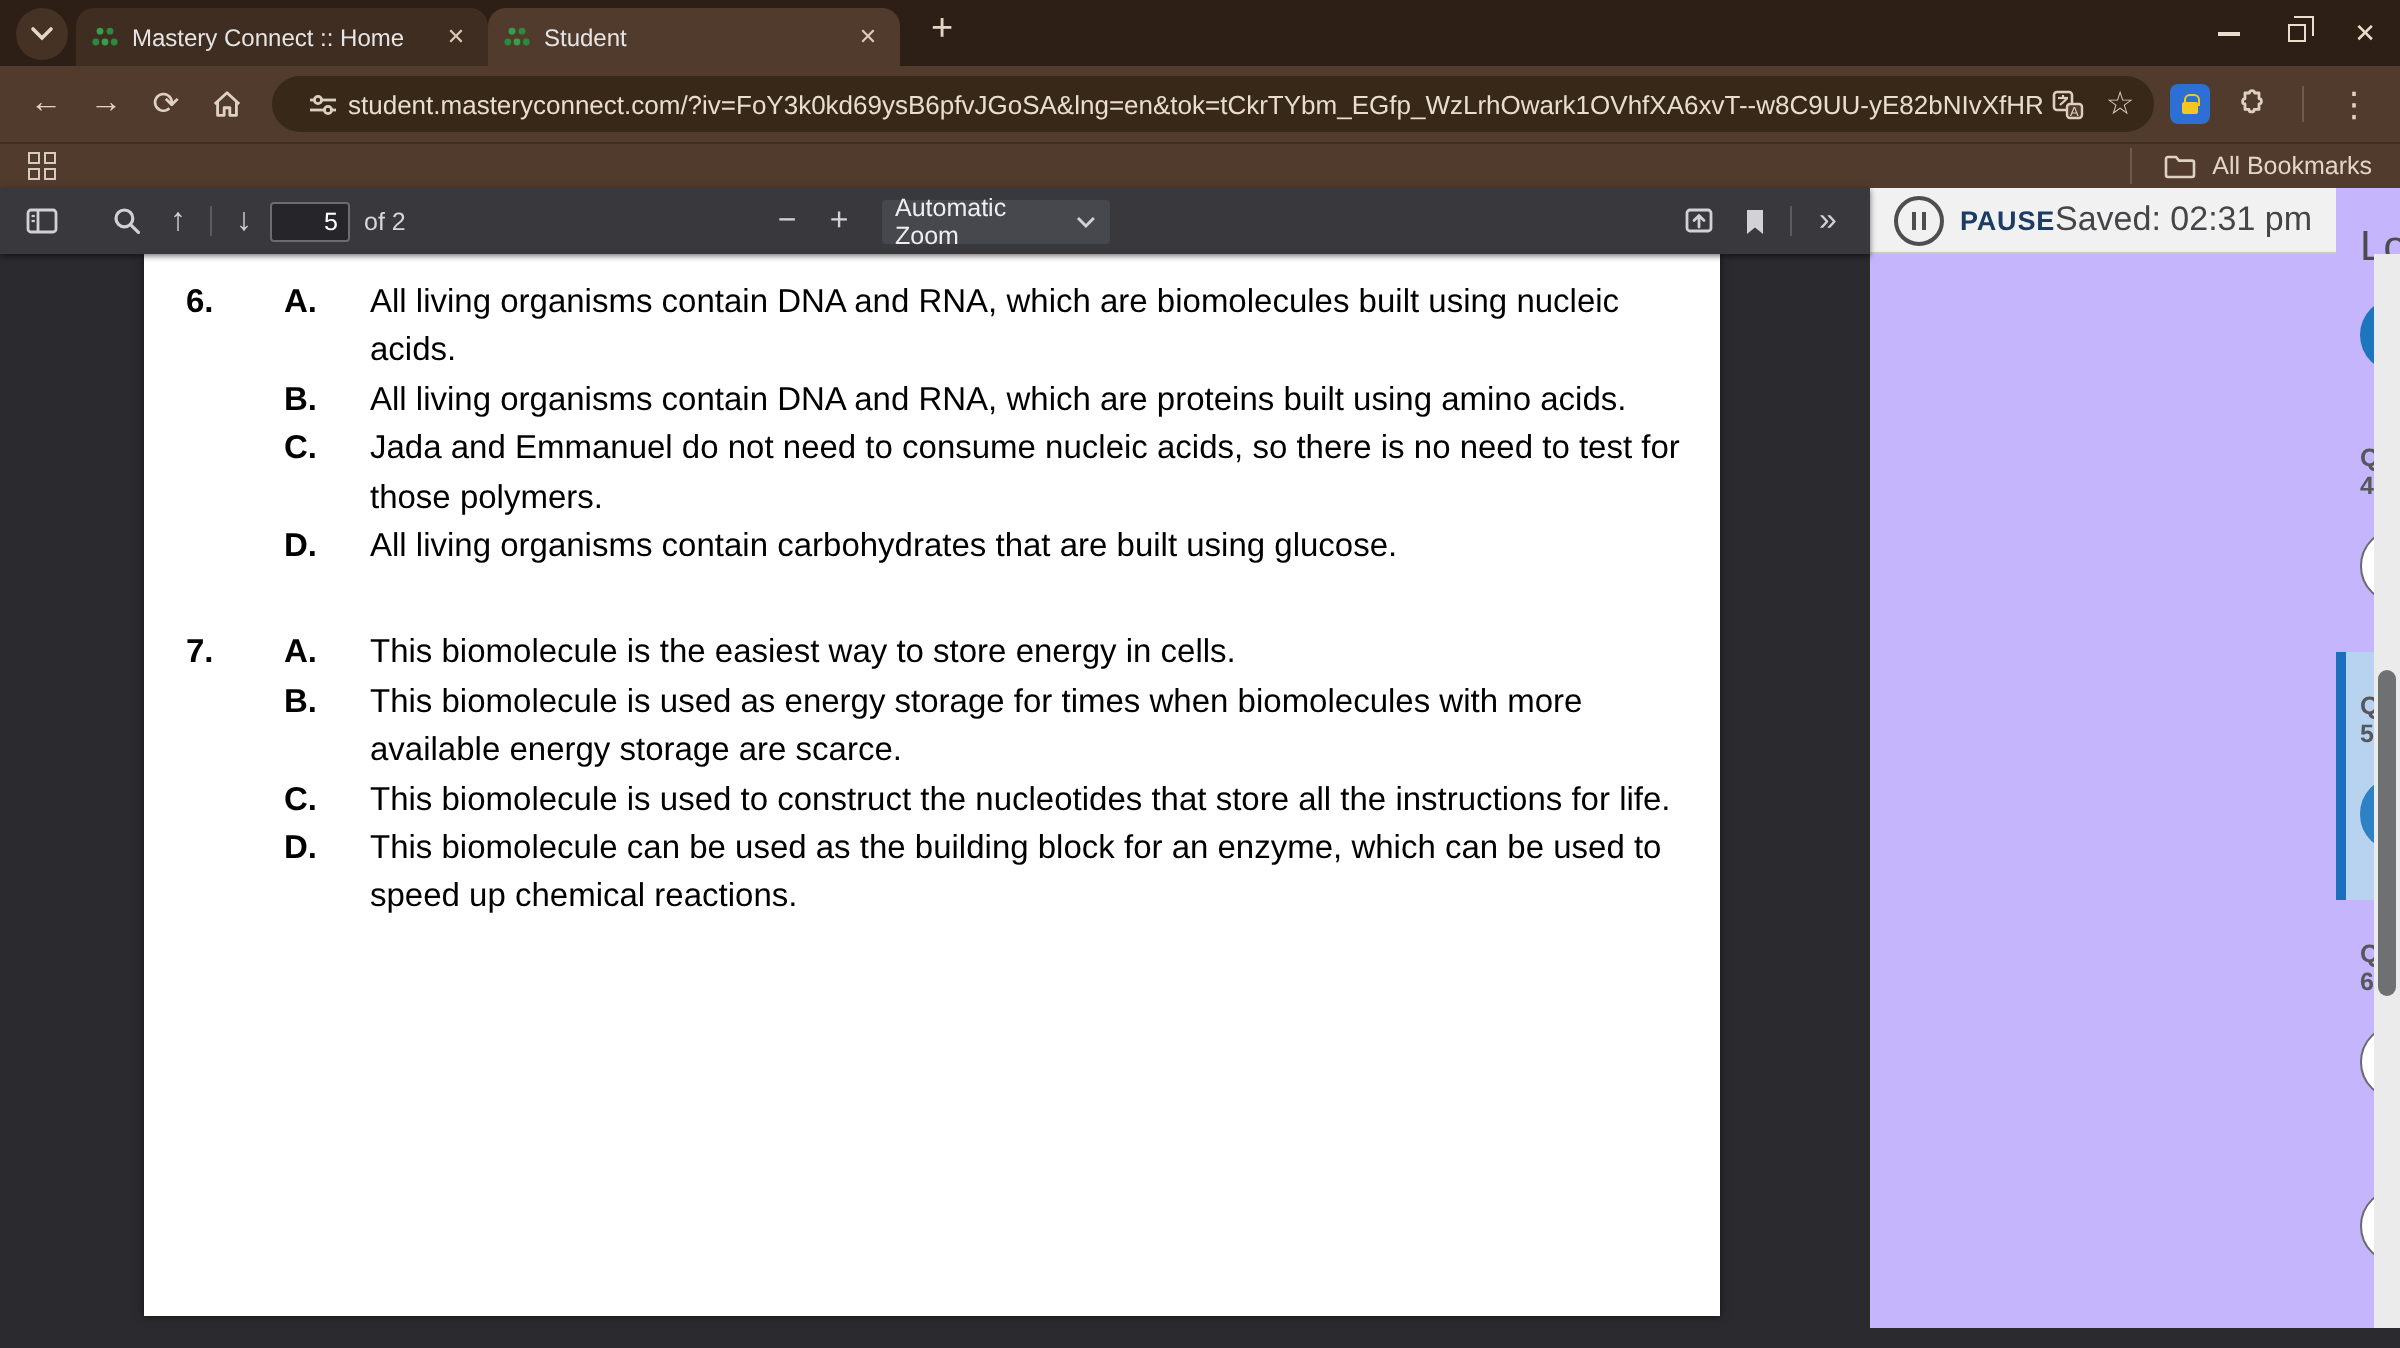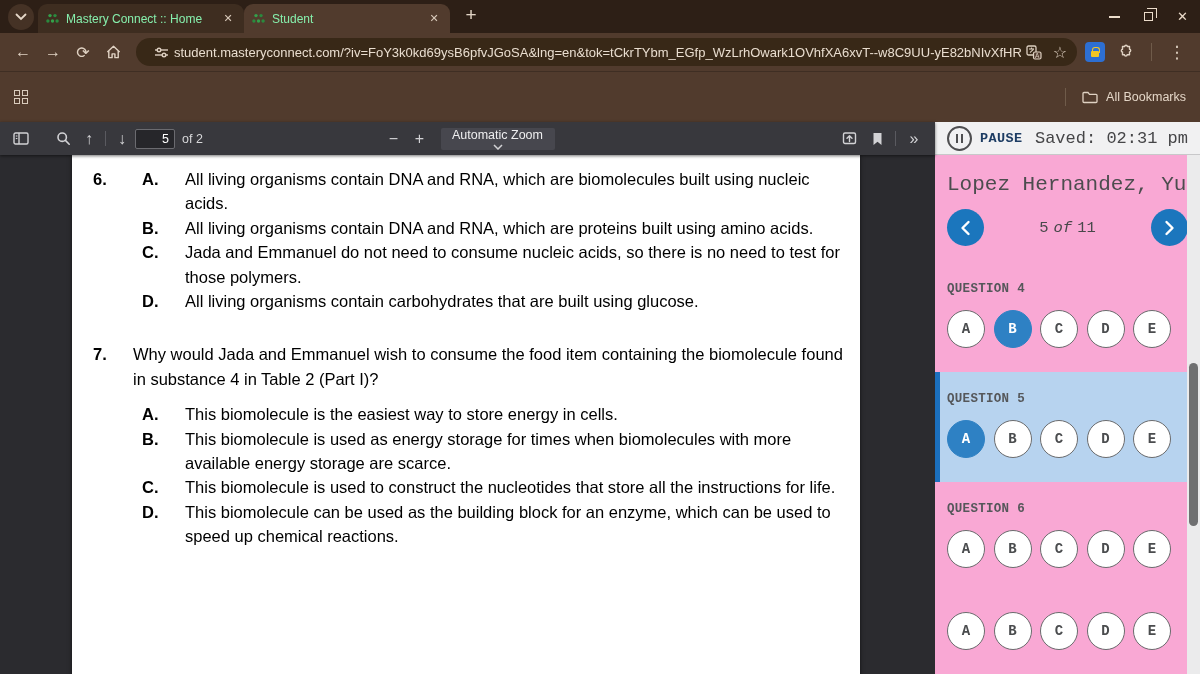--- a/index.html
+++ b/index.html
@@ -5,73 +5,73 @@
   * { margin:0; padding:0; box-sizing:border-box; }
   html,body { width:1200px; height:674px; overflow:hidden; font-family:"Liberation Sans",sans-serif; background:#2b2b2f; }
 
   
   .tabstrip { height:33px; background:#2d1f16; display:flex; align-items:flex-end; padding:0 0 0 6px; position:relative; }
   .tab-search { width:26px; height:26px; border-radius:50%; margin:0 4px 3px 2px; display:flex; align-items:center; justify-content:center; background:#453225; }
   .tab { width:206px; height:29px; border-radius:9px 9px 0 0; display:flex; align-items:center; padding:0 8px; gap:7px; }
   .tab.inactive { background:#3e2d20; }
   .tab.active { background:#51
 3b2d; background:#513b2d; }
-  .tab-title { flex:1; color:#86efac; font-size:12px; white-space:nowrap; overflow:hidden; }
+  .tab-title { flex:1; color:#e5e5e5; font-size:12px; white-space:nowrap; overflow:hidden; }
   .tab-close { color:#d9cabb; font-size:11px; width:16px; height:16px; display:flex; align-items:center; justify-content:center; border-radius:50%; }
   .newtab { color:#e3d5c6; font-size:19px; margin:0 0 5px 8px; width:26px; height:26px; display:flex; align-items:center; justify-content:center; }
   .win-controls { position:absolute; right:12px; top:0; height:33px; display:flex; align-items:center; gap:24px; color:#ecdccb; }
   .win-min { width:11px; border-top:2px solid #ecdccb; display:inline-block; }
   .win-restore { width:9px; height:9px; border:1.5px solid #ecdccb; position:relative; }
   .win-restore::before { content:""; position:absolute; left:2px; bottom:2px; width:9px; height:9px; border:1.5px solid #ecdccb; border-bottom:none; border-left:none; }
   .win-close { font-size:13px; }
 
   .nav-toolbar { height:38px; background:#513b2d; display:flex; align-items:center; padding:0 8px; }
   .tb-btn { width:30px; height:30px; border-radius:50%; display:flex; align-items:center; justify-content:center; color:#e0d2c3; font-size:16px; flex:none; }
   .url-pill { flex:1; height:28px; background:#382817; border-radius:14px; display:flex; align-items:center; padding:0 4px 0 12px; margin:0 8px; min-width:0; }
   .url-text { flex:1; color:#e9ddcf; font-size:13px; white-space:nowrap; overflow:hidden; }
   .pill-icon { width:26px; height:26px; display:flex; align-items:center; justify-content:center; color:#ddcfc0; flex:none; }
   .right-icons { display:flex; align-items:center; gap:6px; flex:none; }
   .ext-lock { width:20px; height:20px; border-radius:4px; background:#2d6fd2; display:flex; align-items:center; justify-content:center; }
   .lock-glyph { width:8px; height:6px; background:#f3c623; border-radius:1px; position:relative; margin-top:3px; }
   .lock-glyph::before { content:""; position:absolute; top:-4px; left:1px; width:6px; height:5px; border:1.5px solid #f3c623; border-bottom:none; border-radius:3px 3px 0 0; }
   .v-div { width:1px; height:18px; background:#6f5b4a; margin:0 4px; }
 
-  .bookmarks { height:51px; background:#513b2d; border-top:1px solid rgba(0,0,0,.22); display:flex; align-items:center; padding:0 14px; }
+  .bookmarks { height:23px; background:#513b2d; border-top:1px solid rgba(0,0,0,.22); display:flex; align-items:center; padding:0 14px; }
   .apps-grid { display:grid; grid-template-columns:6px 6px; grid-gap:2px; }
   .apps-grid i { width:6px; height:6px; border:1.5px solid #d9cbbc; display:block; }
   .bm-right { margin-left:auto; display:flex; align-items:center; gap:8px; color:#e4d6c7; font-size:12.5px; }
 
   
   .content { display:flex; height:570px; }
 
   
   .pdf-pane { width:935px; display:flex; flex-direction:column; background:#2b2b2f; flex:none; }
   .pdf-toolbar { height:33px; background:#38383d; box-shadow:0 1px 3px rgba(0,0,0,.55); display:flex; align-items:center; padding:0 8px; position:relative; z-index:2; color:#d2d2d5; }
   .ptb-btn { width:26px; height:26px; display:flex; align-items:center; justify-content:center; border-radius:3px; color:#d2d2d5; font-size:15px; flex:none; }
   .ptb-sep { width:1px; height:15px; background:#5a5a60; margin:0 3px; }
   .page-input { width:40px; height:20px; background:#26262a; border:1px solid #6b6b70; border-radius:2px; color:#fff; font-size:12.5px; text-align:right; padding:0 5px; font-family:"Liberation Sans",sans-serif; }
   .of-label { font-size:12.5px; color:#d8d8da; margin-left:7px; }
   .ptb-center { position:absolute; left:50%; transform:translateX(-50%); display:flex; align-items:center; }
-  .zoom-select { width:114px; height:22px; background:#47474e; border-radius:2px; display:flex; align-items:center; justify-content:space-between; padding:0 7px; margin-left:8px;flex-direction:column; }
+  .zoom-select { width:114px; height:22px; background:#47474e; border-radius:2px; display:flex; align-items:center; justify-content:flex-end; padding:0 7px; margin-left:8px; }
   .zoom-label { font-size:12.5px; color:#eeeeef; }
   .ptb-right { margin-left:auto; display:flex; align-items:center; gap:2px; }
 
   .pdf-viewport { flex:1; position:relative; overflow:hidden; }
   .pdf-page { position:absolute; left:72px; top:0; width:788px; height:531px; background:#fff; box-shadow:0 0 4px rgba(0,0,0,.6); padding:12px 16px 0 21px; }
 
   .doc-q { display:flex; font-size:16.5px; line-height:24.4px; color:#000; margin-bottom:29px; }
   .doc-qnum { font-weight:bold; width:40px; flex:none; }
   .doc-qbody { flex:1; min-width:0; }
   .doc-qtext { margin-bottom:11px; }
   .doc-opt { display:flex; }
   .doc-optletter { font-weight:bold; flex:none; width:52px; padding-left:9px; }
   .doc-opttext { flex:1; min-width:0; }
 
   
-  .student-pane { flex:1; background:#f9a8d4; display:flex; flex-direction:column; position:relative; min-width:0;font-family:Liberation Mono, monospace; }
+  .student-pane { flex:1; background:#c4b5fd; display:flex; flex-direction:row; position:relative; min-width:0; }
   .pause-bar { height:33px; background:#f1f1f2; border-bottom:1px solid #c8c8ca; display:flex; align-items:center; justify-content:space-between; padding:0 12px; flex:none; }
   .pause-btn { display:flex; align-items:center; gap:8px; }
   .pause-circle { width:25px; height:25px; border:2px solid #4e4e50; border-radius:50%; display:flex; align-items:center; justify-content:center; gap:2.5px; flex:none; }
   .pause-circle i { width:2.5px; height:9px; background:#4e4e50; display:block; }
   .pause-label { color:#1d3c63; font-weight:bold; font-size:13.5px; letter-spacing:.4px; }
   .saved { color:#454547; font-size:17px; }
 
   .pane-scroll { flex:1; position:relative; padding:0 12px; overflow:hidden; }
   .student-name { margin-top:18px; font-size:21px; color:#4c4c4e; text-align:center; white-space:nowrap; }
   .nav-row { margin-top:13px; display:flex; align-items:center; justify-content:space-between; }
@@ -267,21 +267,20 @@
                 </div>
                 <div class="doc-opt">
                   <span class="doc-optletter">D.</span>
                   <div class="doc-opttext">All living organisms contain carbohydrates that are built using glucose.</div>
                 </div>
               </div>
             </div>
             <div class="doc-q">
               <span class="doc-qnum">7.</span>
               <div class="doc-qbody">
-                <div class="doc-qtext">Why would Jada and Emmanuel wish to consume the food item containing the biomolecule found in substance 4 in Table 2 (Part I)?</div>
                 <div class="doc-opt">
                   <span class="doc-optletter">A.</span>
                   <div class="doc-opttext">This biomolecule is the easiest way to store energy in cells.</div>
                 </div>
                 <div class="doc-opt">
                   <span class="doc-optletter">B.</span>
                   <div class="doc-opttext">This biomolecule is used as energy storage for times when biomolecules with more available energy storage are scarce.</div>
                 </div>
                 <div class="doc-opt">
                   <span class="doc-optletter">C.</span>

